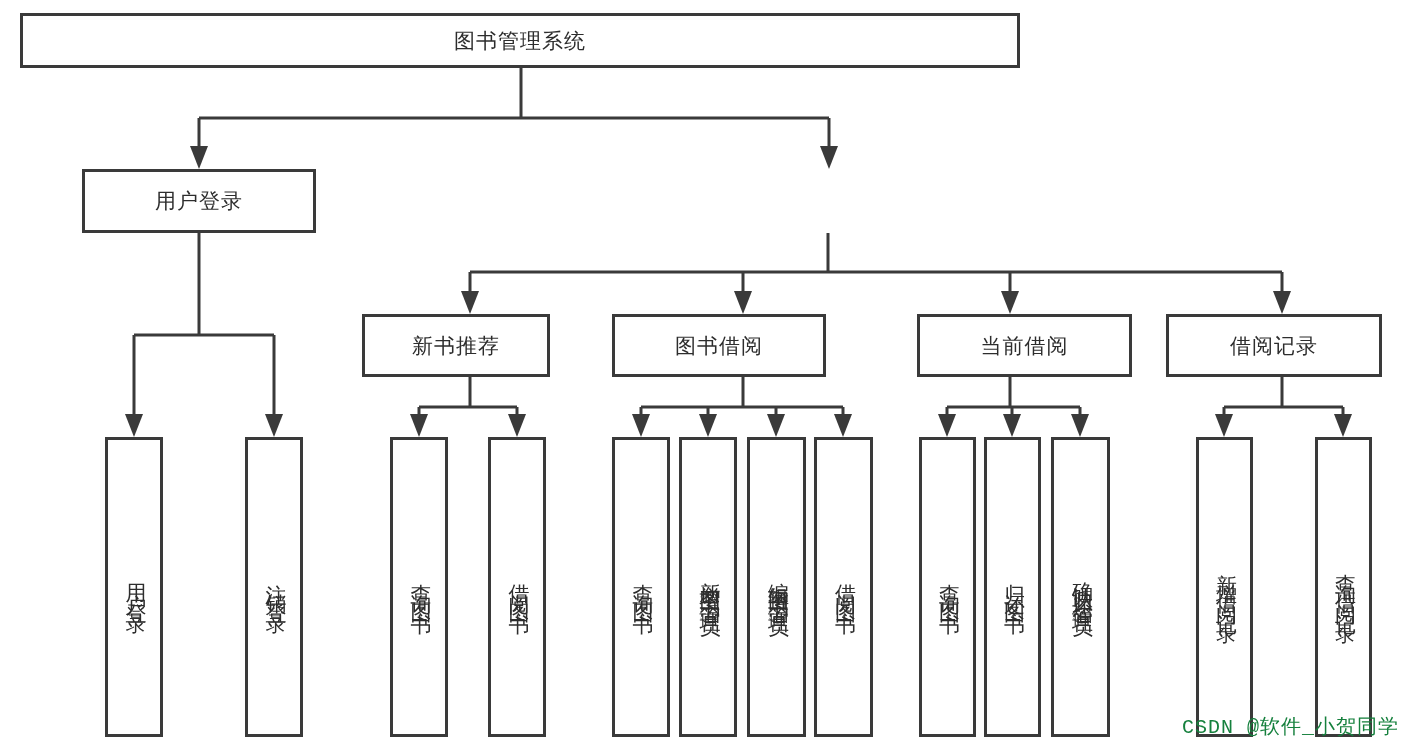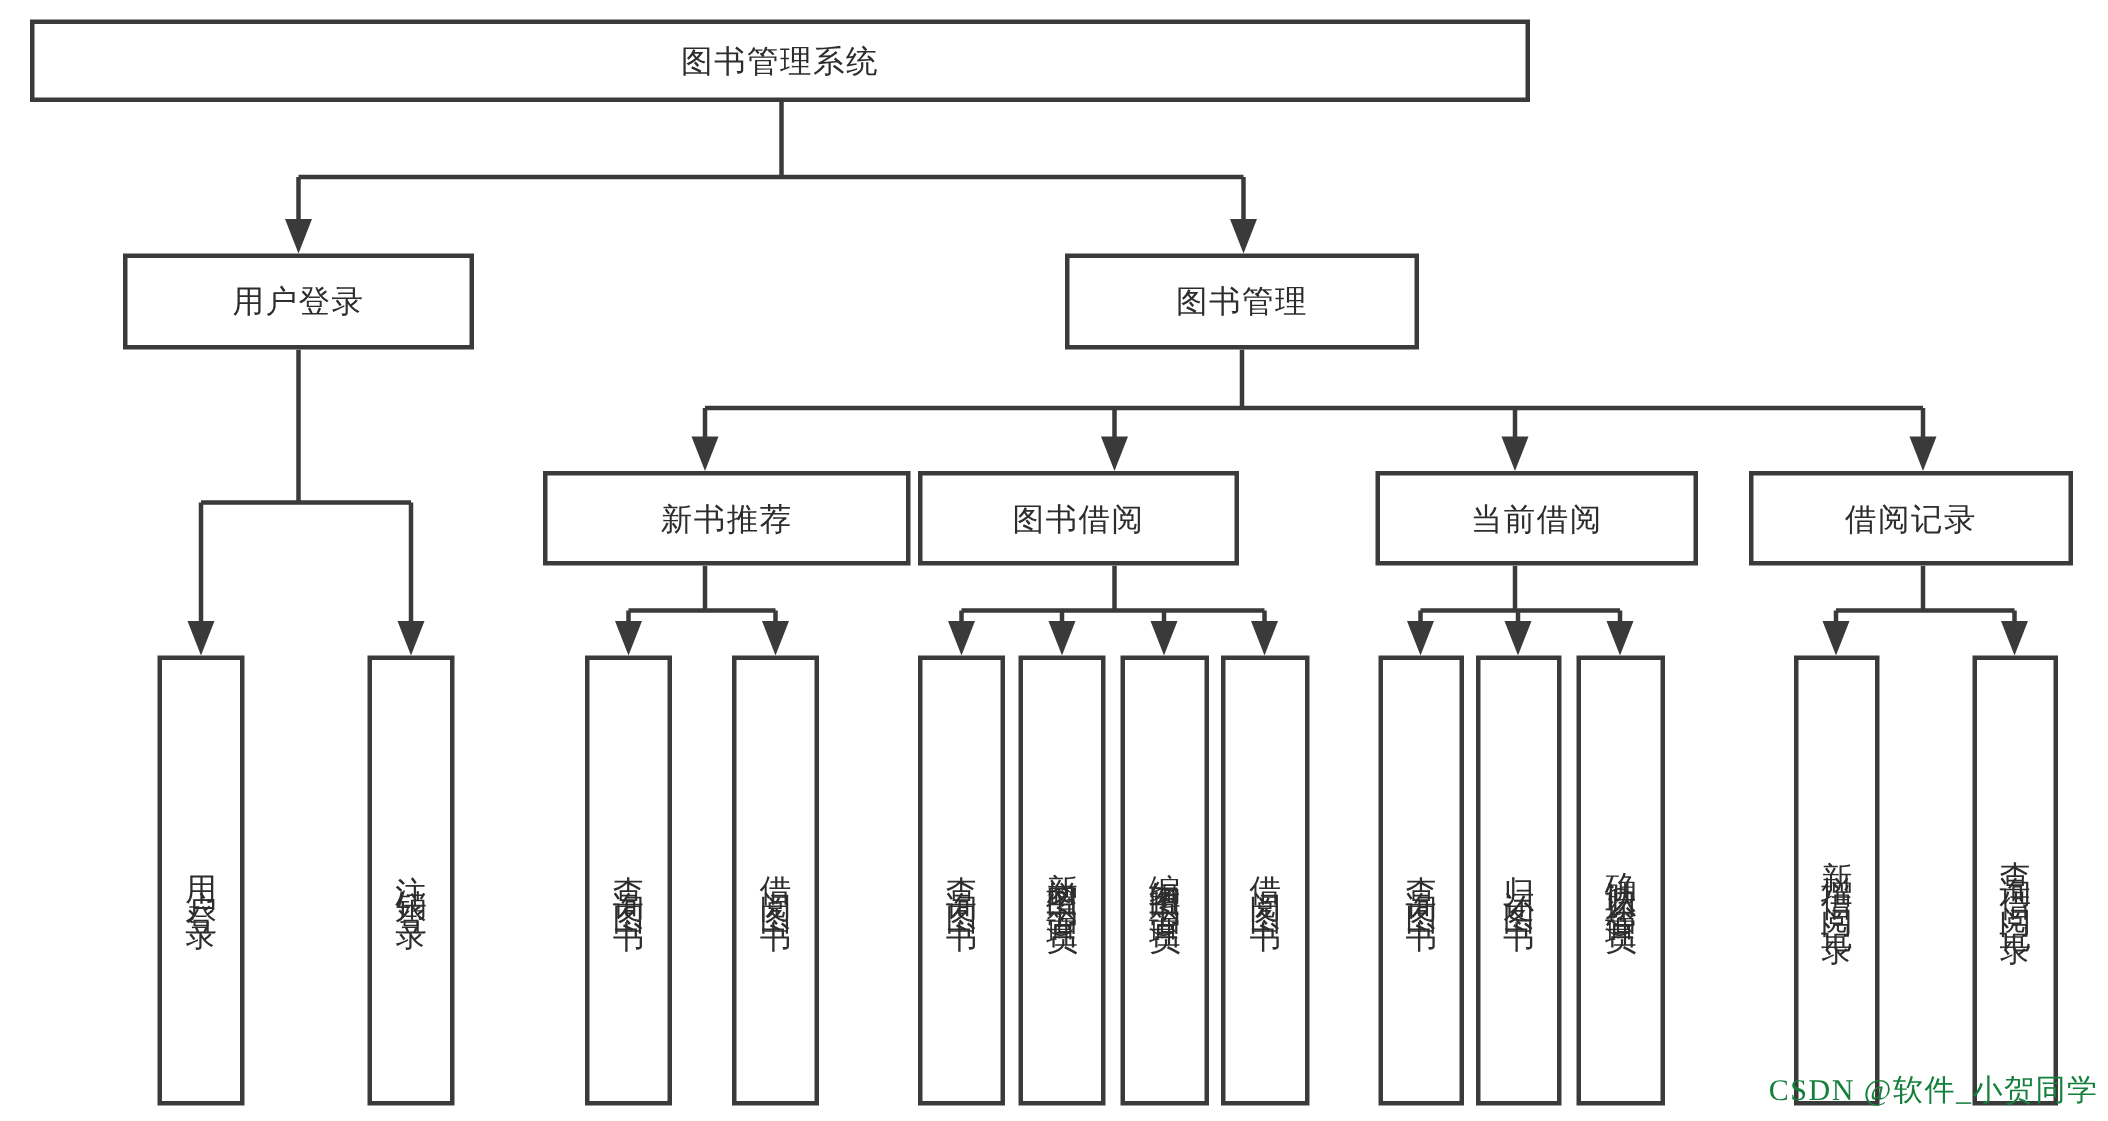--- a/index.html
+++ b/index.html
@@ -1,20 +1,20 @@
 <!DOCTYPE html>
 <html><head>
 <meta charset="utf-8">
 <style>
   html,body{margin:0;padding:0;background:#ffffff;}
   .canvas{
     position:relative;
     width:1405px;height:747px;
     background:#ffffff;
-    font-family:Liberation Serif, serif;
+    font-family:Liberation Mono, monospace;
     overflow:hidden;
   }
   .wires{position:absolute;left:0;top:0;z-index:1;}
   .node{
     position:absolute;
     box-sizing:border-box;
     border:3px solid #3a3a3a;
     background:#ffffff;
     display:flex;
     align-items:center;
@@ -91,25 +91,22 @@
     </g>
   </svg>
 
   <div class="node h-node root-node">
     <span>图书管理系统</span>
   </div>
 
   <div class="node h-node" style="left:82px;top:169px;width:234px;height:64px;">
     <span>用户登录</span>
   </div>
-  <div class="node h-node" style="left:710px;top:169px;width:236px;height:64px;">
-    <span>图书管理</span>
-  </div>
 
-  <div class="node h-node" style="left:362px;top:314px;width:245px;height:63px;">
+  <div class="node h-node" style="left:362px;top:314px;width:188px;height:63px;">
     <span>新书推荐</span>
   </div>
   <div class="node h-node" style="left:612px;top:314px;width:214px;height:63px;">
     <span>图书借阅</span>
   </div>
   <div class="node h-node" style="left:917px;top:314px;width:215px;height:63px;text-align:right;">
     <span>当前借阅</span>
   </div>
   <div class="node h-node" style="left:1166px;top:314px;width:216px;height:63px;">
     <span>借阅记录</span>

